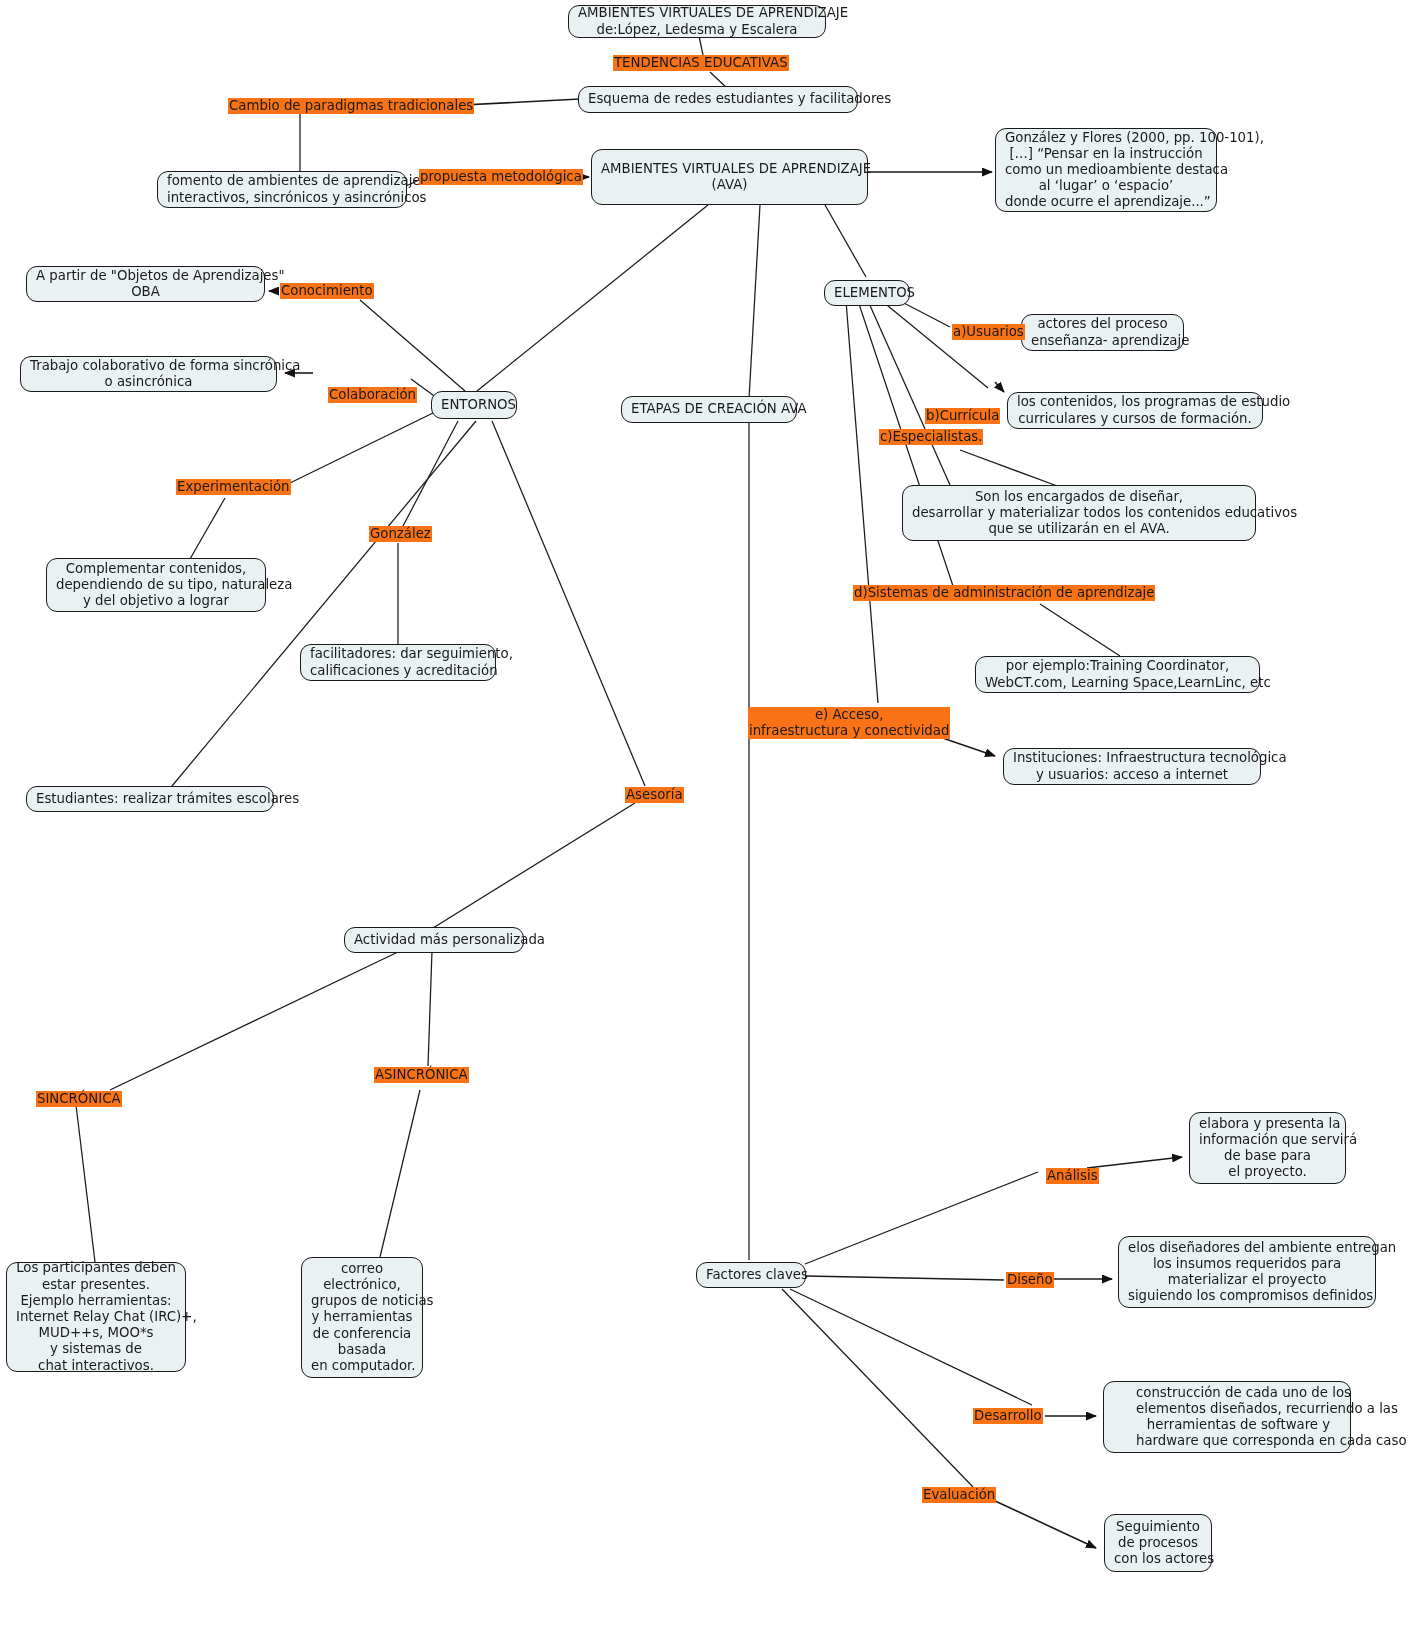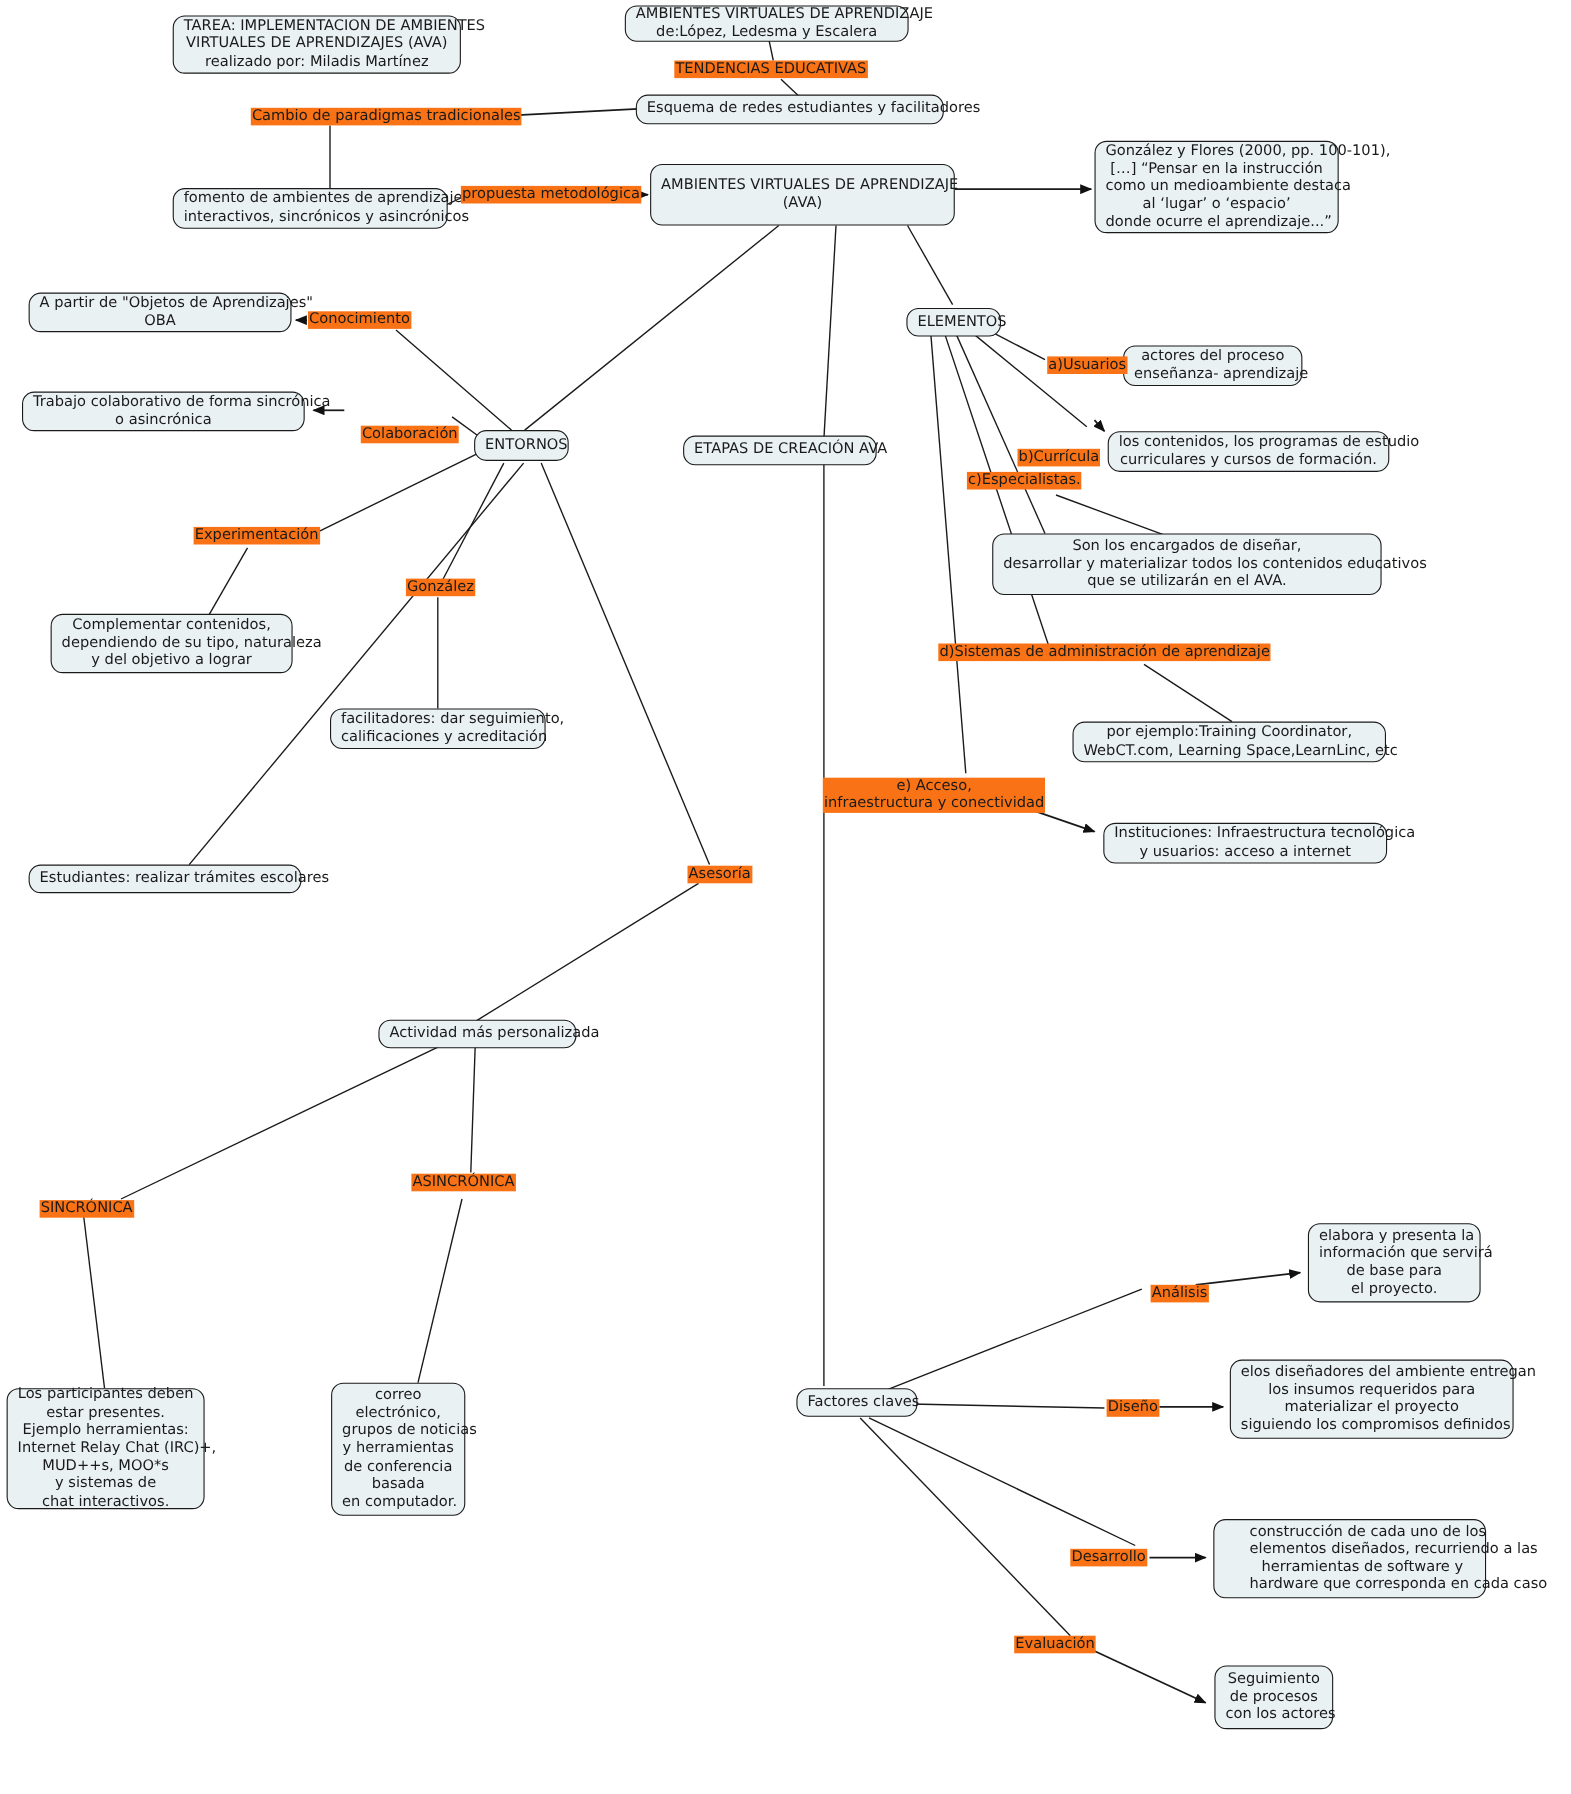--- a/index.html
+++ b/index.html
@@ -117,25 +117,20 @@
       <path d="M1054,1279 L1112,1279" stroke-width="1.6" marker-end="url(#arrow)"></path>
 
       <path d="M790,1289 L1032,1405"></path>
       <path d="M1045,1416 L1096,1416" stroke-width="1.6" marker-end="url(#arrow)"></path>
 
       <path d="M782,1289 L973,1487"></path>
       <path name="x" d="M993,1500 L1096,1548" stroke-width="1.6" marker-end="url(#arrow)"></path>
     </g>
   </svg>
 
-  <div class="node" style="left:157px;top:14px;width:262px;height:53px;">
-    <span class="txt">TAREA: IMPLEMENTACION DE AMBIENTES
-VIRTUALES DE APRENDIZAJES (AVA)
-realizado por: Miladis Martínez</span>
-  </div>
 
   <div class="node" style="left:568px;top:5px;width:258px;height:33px;">
     <span class="txt">AMBIENTES VIRTUALES DE APRENDIZAJE
 de:López, Ledesma y Escalera</span>
   </div>
 
   <div class="node" style="left:578px;top:86px;width:280px;height:27px;">
     <span class="txt">Esquema de redes estudiantes y facilitadores</span>
   </div>
 
@@ -237,21 +232,21 @@
   <div class="node" style="left:301px;top:1257px;width:122px;height:121px;">
     <span class="txt">correo
 electrónico,
 grupos de noticias
 y herramientas
 de conferencia
 basada
 en computador.</span>
   </div>
 
-  <div class="node" style="left:696px;top:1262px;width:110px;height:26px;margin-left:28px;">
+  <div class="node" style="left:696px;top:1262px;width:110px;height:26px;">
     <span class="txt">Factores claves</span>
   </div>
 
   <div class="node" style="left:1189px;top:1112px;width:157px;height:72px;">
     <span class="txt">elabora y presenta la
 información que servirá
 de base para
 el proyecto.</span>
   </div>
 

